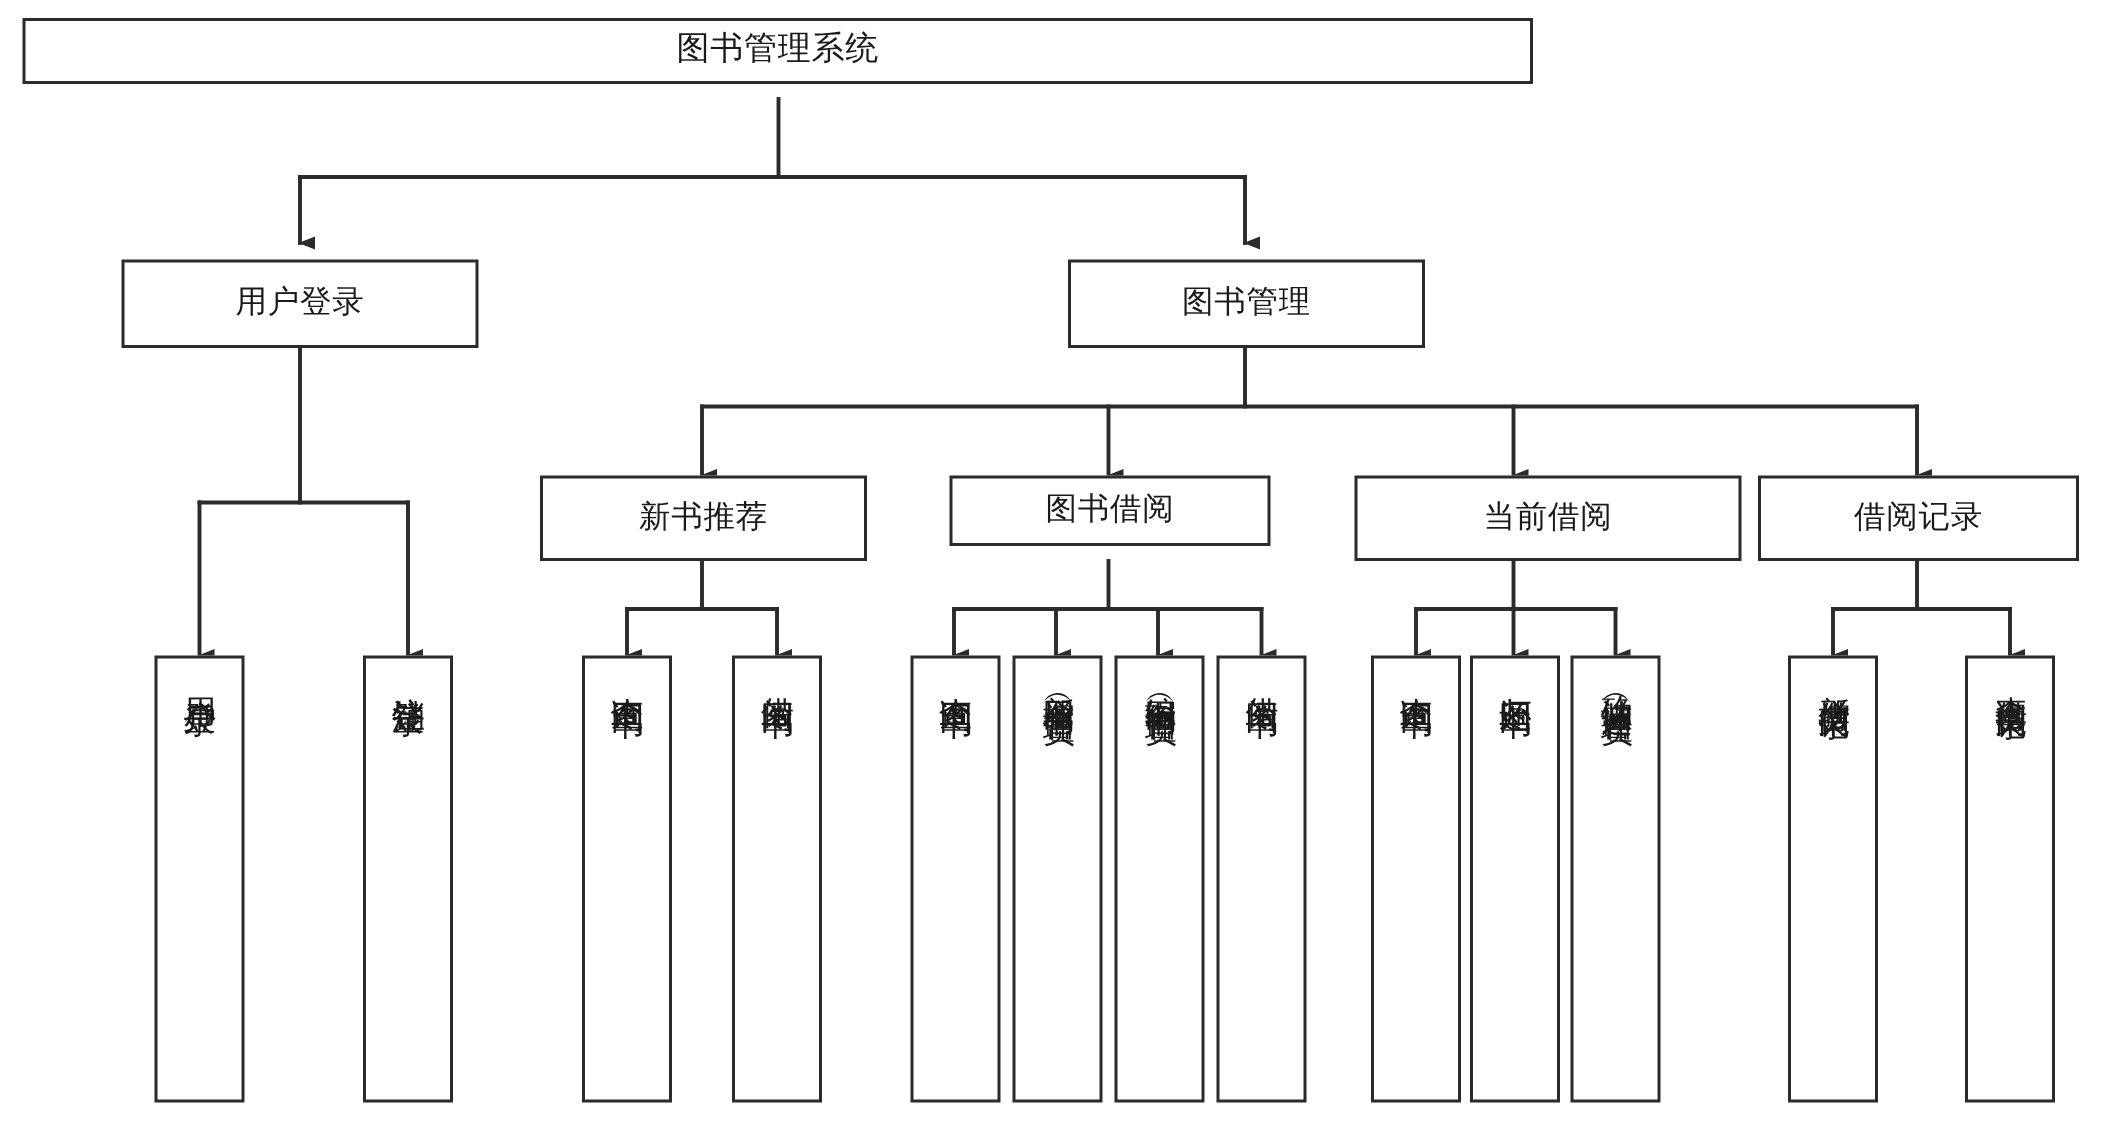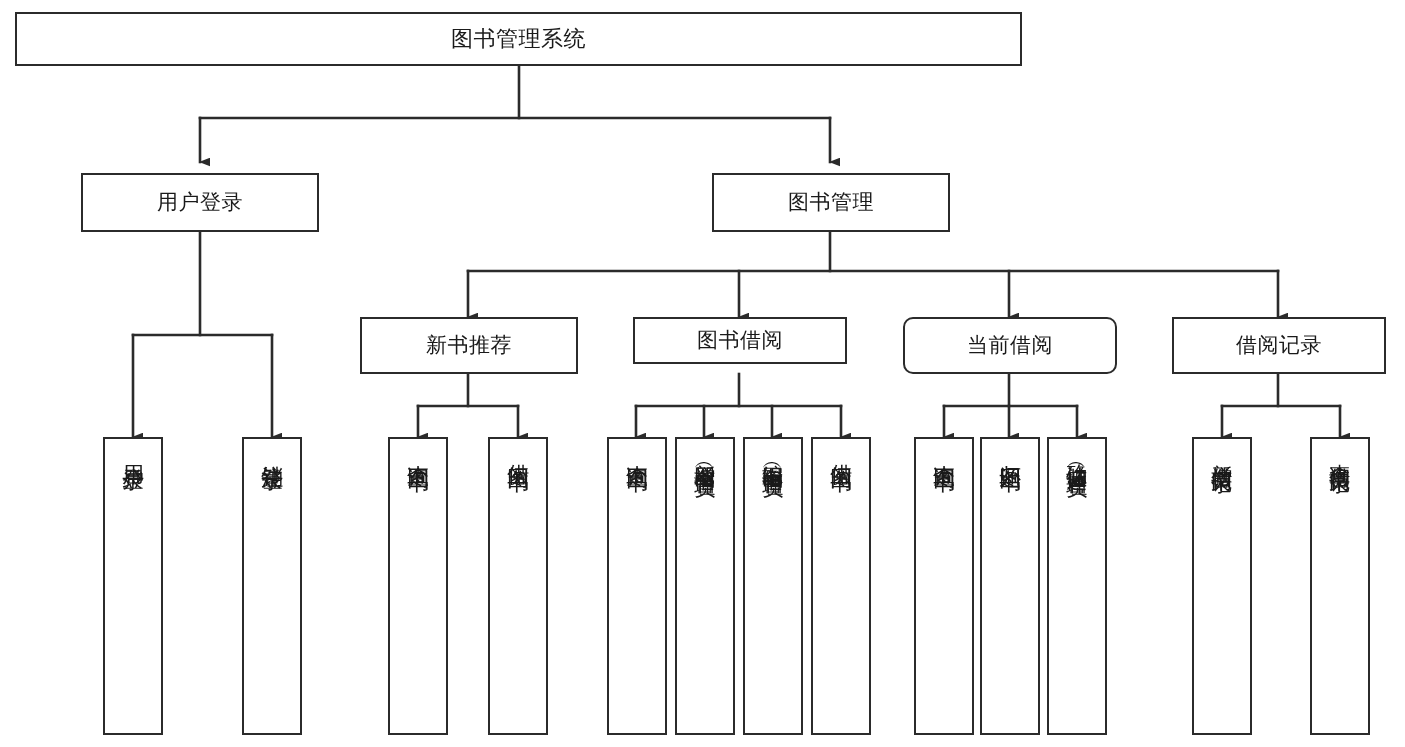--- a/index.html
+++ b/index.html
@@ -123,38 +123,38 @@
       <path d="M1009,406 L1009,437" marker-end="url(#arrowhead)"></path>
       <path d="M1077,406 L1077,437" marker-end="url(#arrowhead)"></path>
 
       <path d="M1278,374 L1278,406"></path>
       <path d="M1222,406 L1340,406"></path>
       <path d="M1222,406 L1222,437" marker-end="url(#arrowhead)"></path>
       <path d="M1340,406 L1340,437" marker-end="url(#arrowhead)"></path>
     </g>
   </svg>
 
-  <div class="node root horiz" style="left:15px; top:12px; width:1007px; height:54px;">
+  <div class="node root horiz" style="left:15px; top:12px; width:1007px; height:44px;font-family:Liberation Mono, monospace;">
     <span class="label">图书管理系统</span>
   </div>
 
   <div class="node horiz" style="left:81px; top:173px; width:238px; height:59px;">
     <span class="label">用户登录</span>
   </div>
   <div class="node horiz" style="left:712px; top:173px; width:238px; height:59px;">
     <span class="label">图书管理</span>
   </div>
 
   <div class="node horiz" style="left:360px; top:317px; width:218px; height:57px;">
     <span class="label">新书推荐</span>
   </div>
   <div class="node horiz" style="left:633px; top:317px; width:214px; height:47px;">
     <span class="label">图书借阅</span>
   </div>
-  <div class="node horiz" style="left:903px; top:317px; width:214px; height:57px;border-radius:10px;">
+  <div class="node horiz" style="left:903px; top:317px; width:258px; height:57px;">
     <span class="label">当前借阅</span>
   </div>
   <div class="node horiz" style="left:1172px; top:317px; width:214px; height:57px;">
     <span class="label">借阅记录</span>
   </div>
 
   <div class="node vert" style="left:103px; top:437px; width:60px; height:298px;">
     <span class="label">用户登录</span>
   </div>
   <div class="node vert" style="left:242px; top:437px; width:60px; height:298px;">

